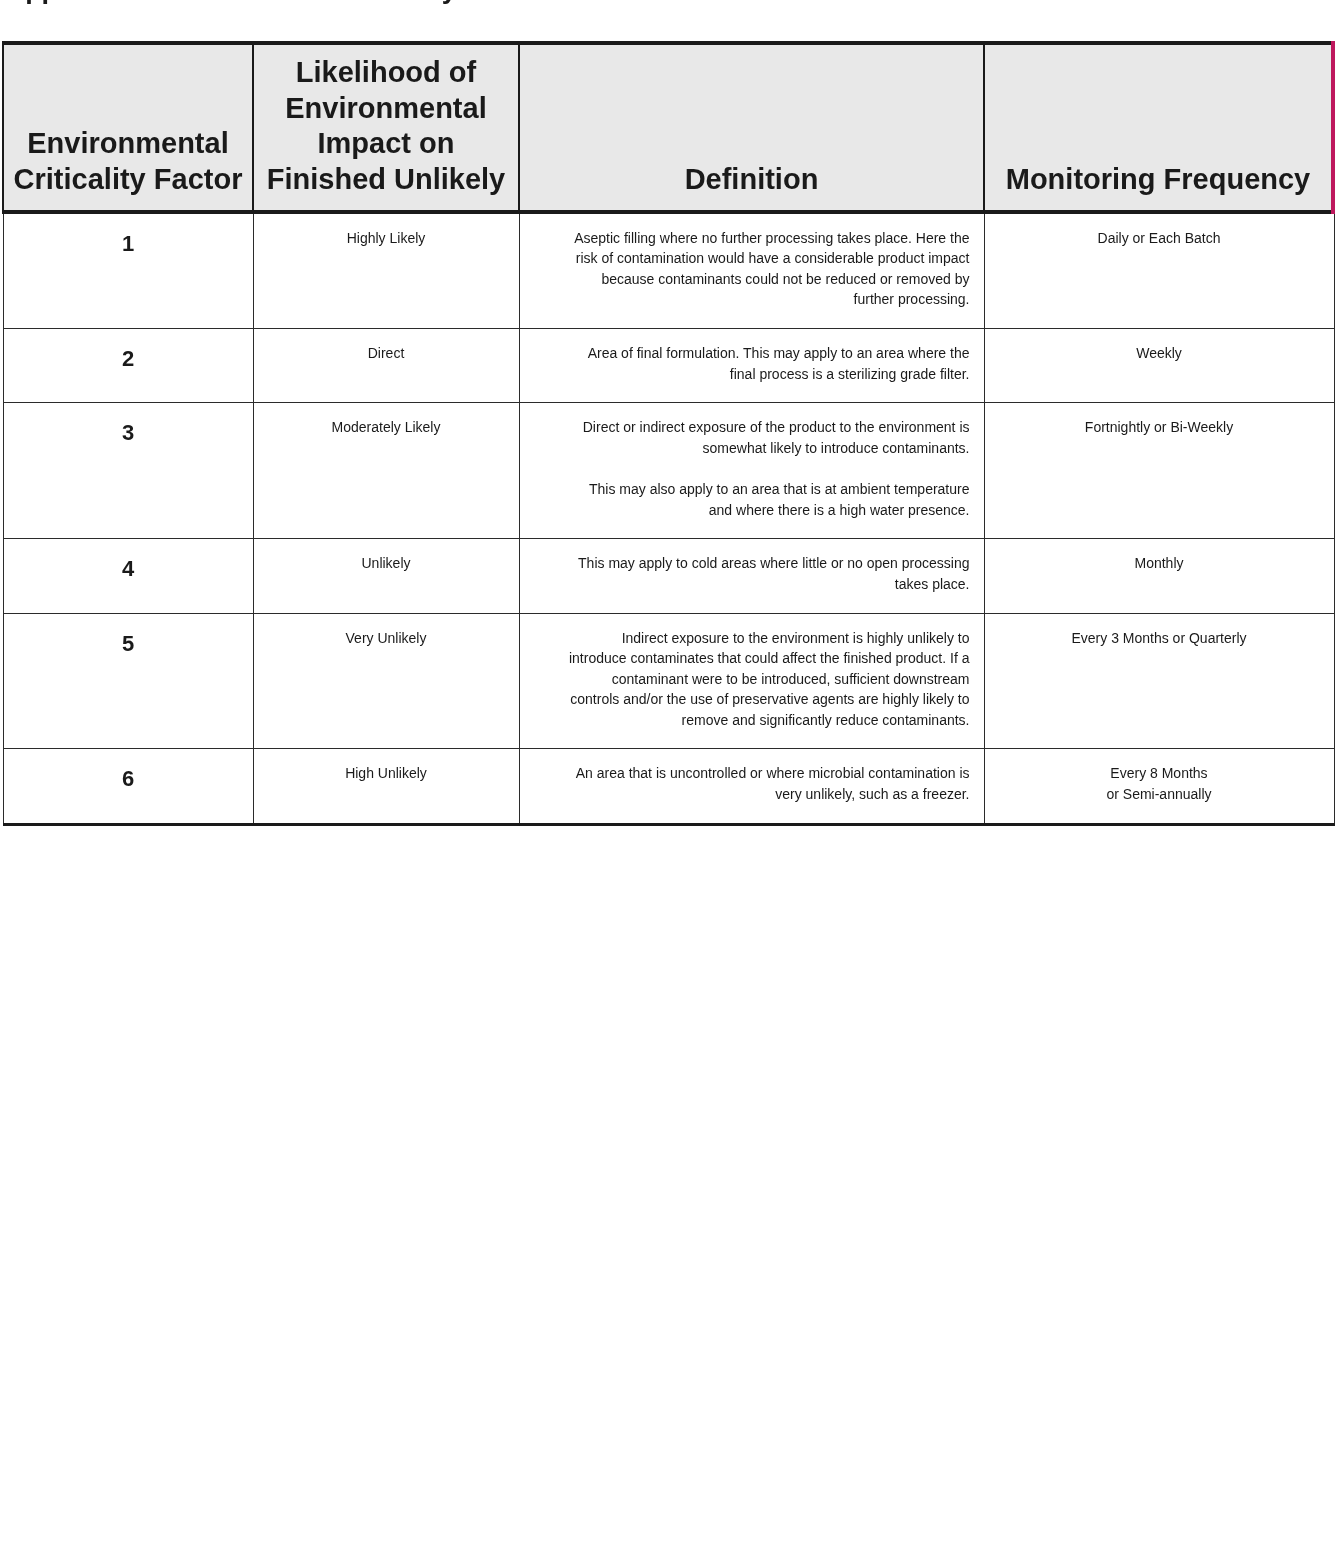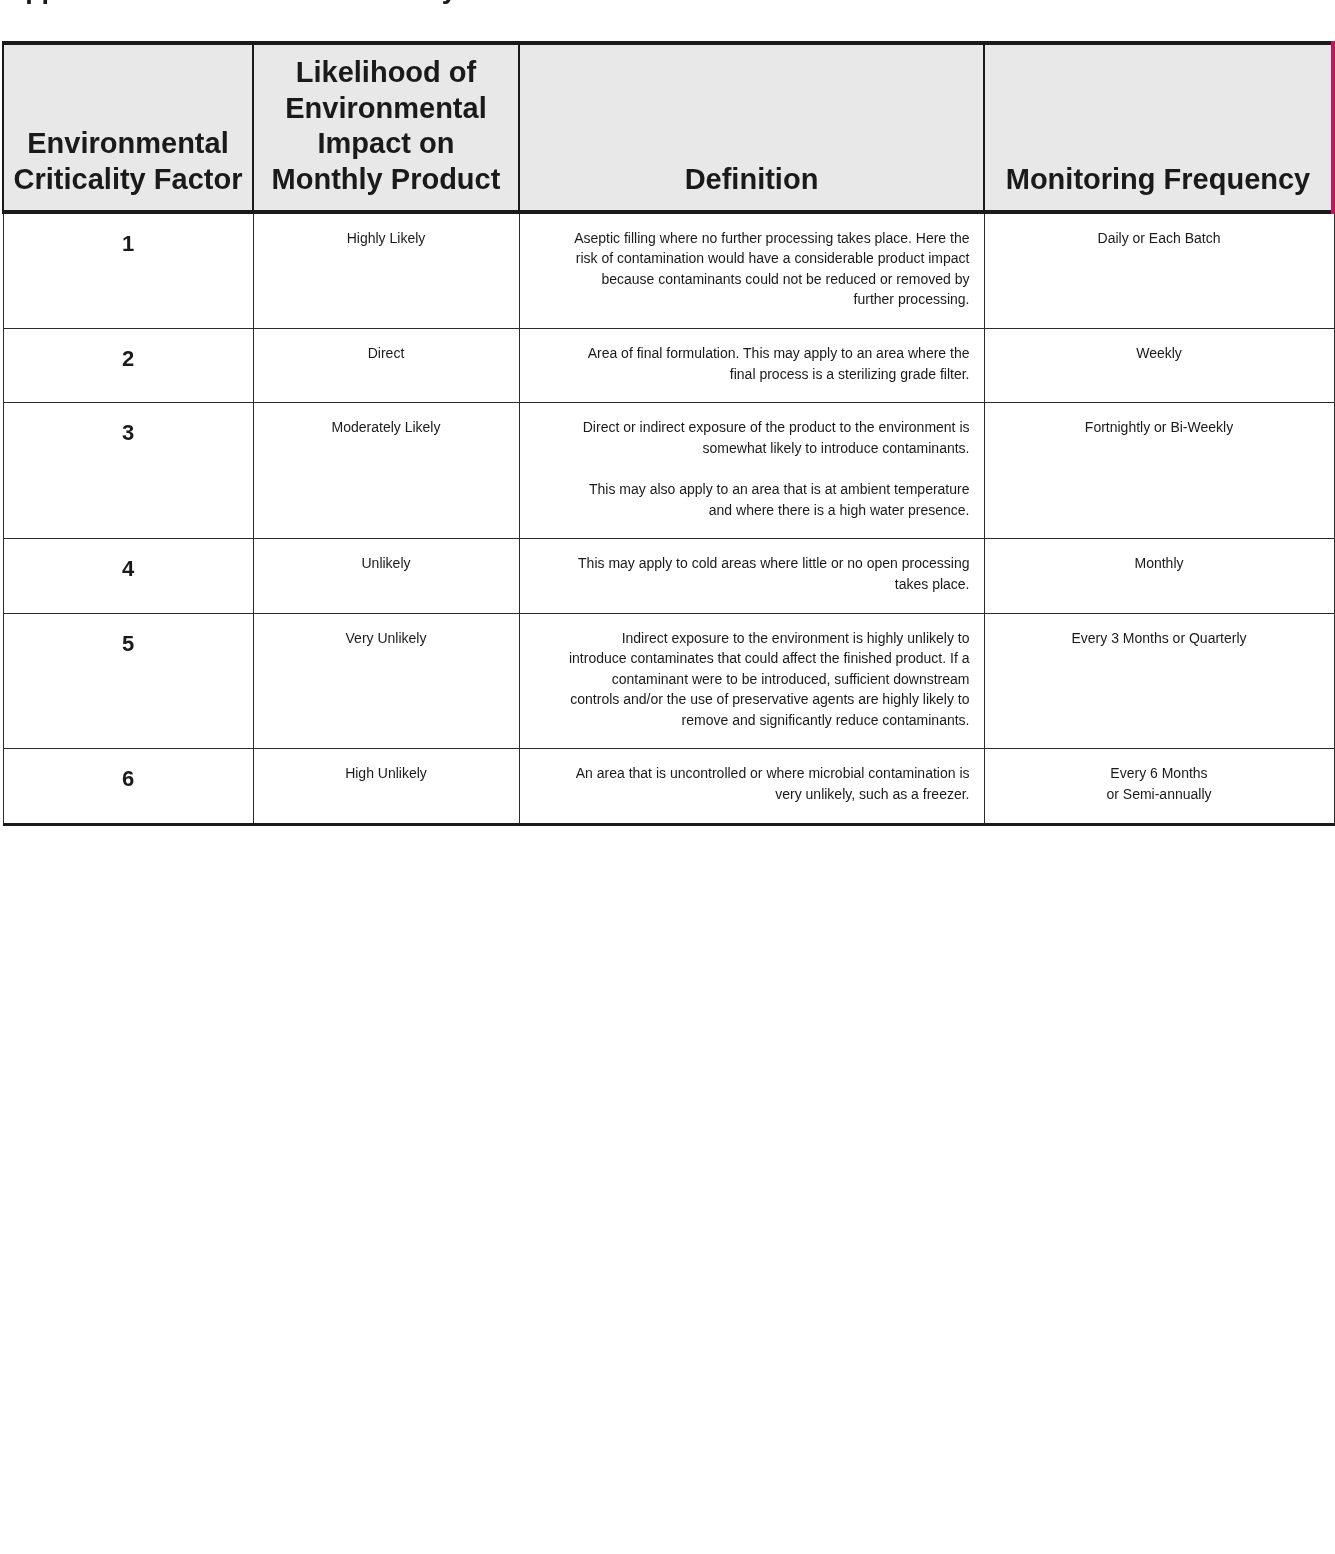--- a/index.html
+++ b/index.html
@@ -129,21 +129,21 @@
           <span class="hdr-lines">
             <span>Environmental</span>
             <span>Criticality Factor</span>
           </span>
         </th>
         <th>
           <span class="hdr-lines">
             <span>Likelihood of</span>
             <span>Environmental</span>
             <span>Impact on</span>
-            <span>Monthly Product</span>
+            <span>Finished Unlikely</span>
           </span>
         </th>
         <th>
           <span class="hdr-lines">
             <span>Definition</span>
           </span>
         </th>
         <th class="last">
           <span class="hdr-lines">
             <span>Monitoring Frequency</span>
@@ -221,21 +221,21 @@
       </tr>
 
       <tr>
         <td class="cell-factor">6</td>
         <td class="cell-likelihood">High Unlikely</td>
         <td class="cell-definition">
           <p class="para">An area that is uncontrolled or where microbial contamination is very unlikely, such as a freezer.</p>
         </td>
         <td class="cell-frequency">
           <span class="freq-lines">
-            <span>Every 6 Months</span>
+            <span>Every 8 Months</span>
             <span>or Semi-annually</span>
           </span>
         </td>
       </tr>
 
     </tbody>
   </table>
 
 </div>
 

